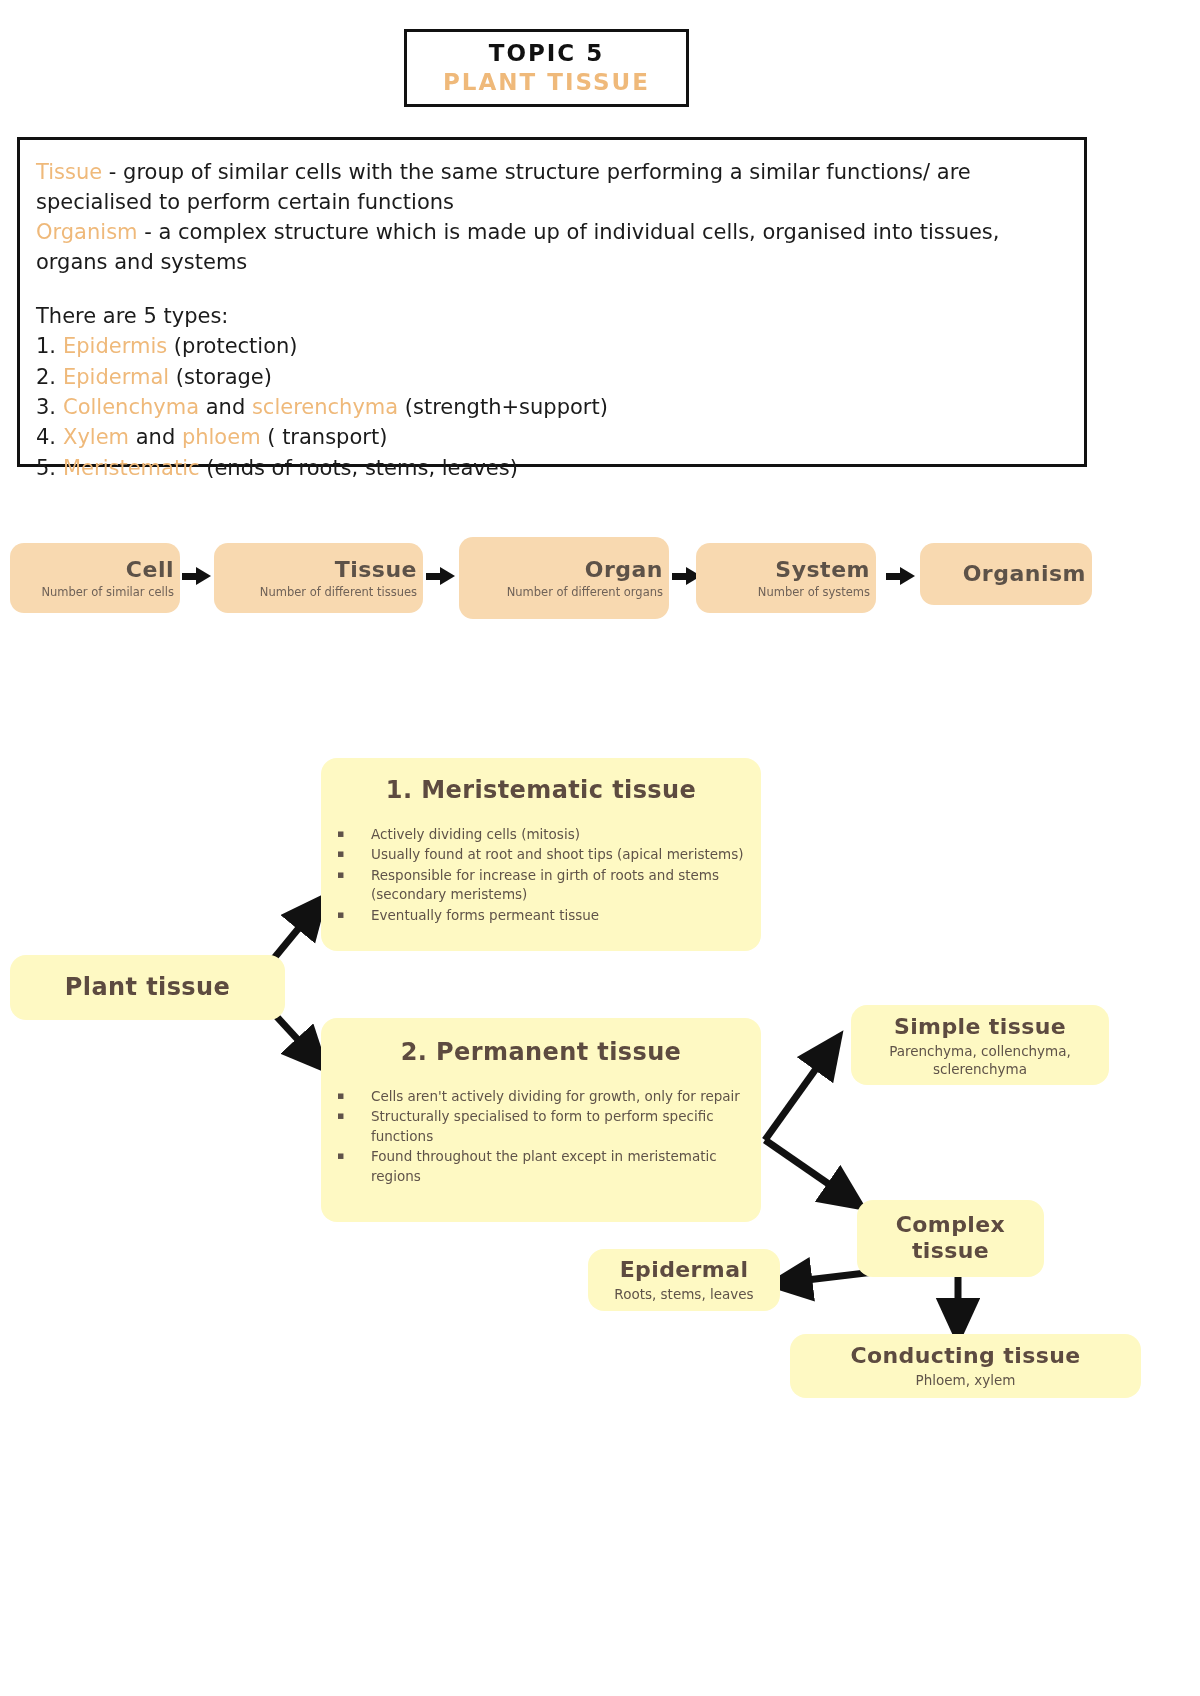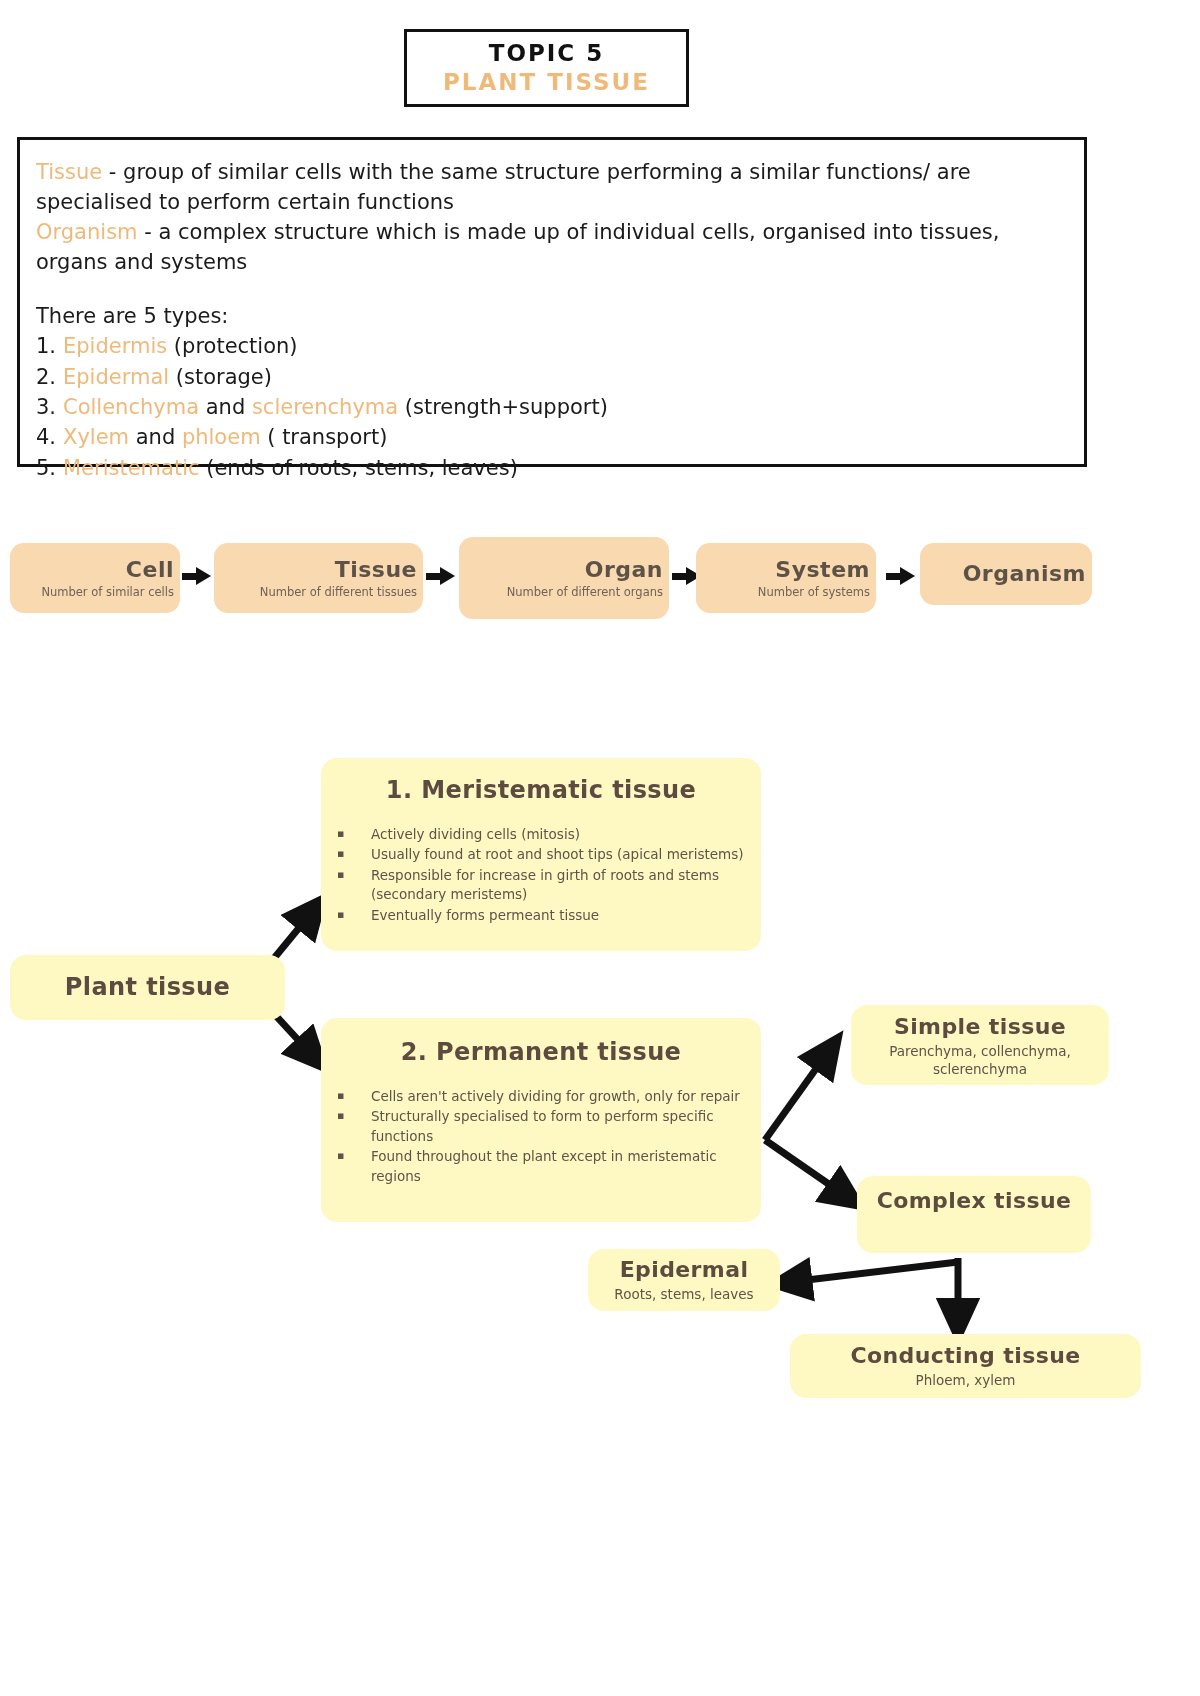--- a/index.html
+++ b/index.html
@@ -148,22 +148,22 @@
     width: 440px; height: 204px;
     padding: 20px 16px 10px 16px;
   }
   .simple-box {
     left: 833px; top: 1005px;
     width: 258px; height: 80px;
     padding: 9px 8px;
     margin-left: 18px;
   }
   .complex-box {
-    left: 857px; top: 1176px;
-    width: 234px; height: 77px;
+    left: 857px; top: 1200px;
+    width: 187px; height: 77px;
     padding: 12px 8px;
   }
   .epid-box {
     left: 588px; top: 1249px;
     width: 192px; height: 62px;
     padding: 8px 6px;
   }
   .cond-box {
     left: 764px; top: 1334px;
     width: 351px; height: 64px;

